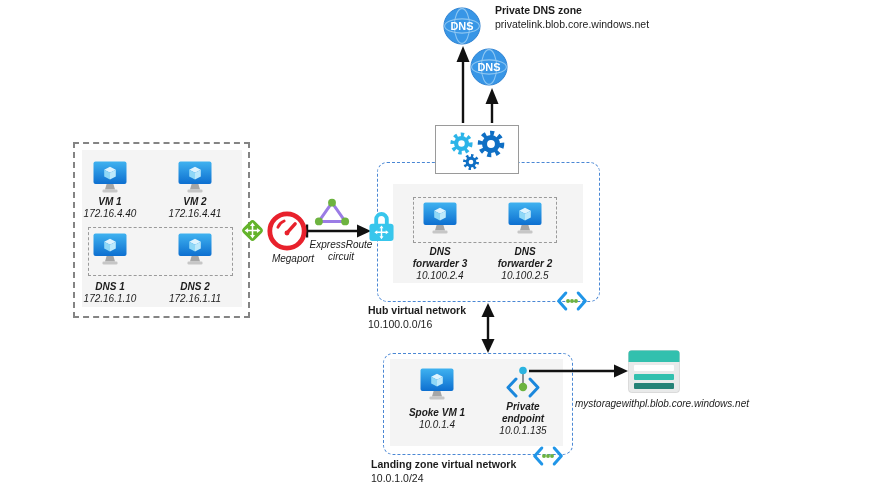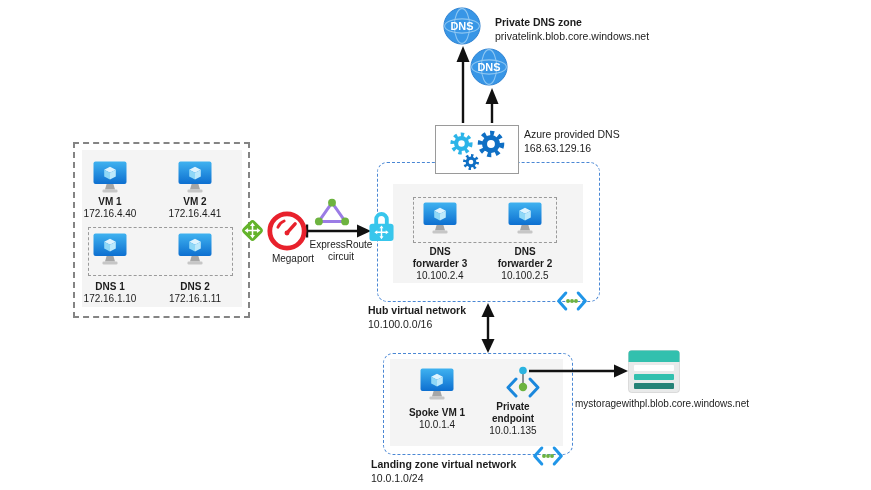--- a/index.html
+++ b/index.html
@@ -8,21 +8,21 @@
     font-family:"Liberation Sans", sans-serif; color:#1c1c1c; overflow:hidden;
   }
   .abs { position:absolute; box-sizing:border-box; }
   .region { z-index:1; }
   .region-gray { border:2px dashed #848484; }
   .region-blue { border:1.6px dashed #4a87d4; border-radius:10px; }
   .fill-gray { background:#f4f4f4; }
   .dashed-inner { border:1.6px dashed #9a9a9a; }
   .node { z-index:3; }
   #arrows { position:absolute; left:0; top:0; z-index:2; pointer-events:none; }
-  .lbl { font-size:10px; line-height:1.18; }
+  .lbl { font-size:10px; line-height:1.18;font-style:italic; }
   .lbl-c { text-align:center; }
   .b { font-weight:bold; }
   .title { font-size:10.5px; line-height:1.32; }
   .gears-box { background:#fff; border:1.5px solid #9a9a9a; }
   .globe-text { font-family:"Liberation Sans",sans-serif; font-size:11.5px; font-weight:bold; fill:#fff; text-anchor:middle; }
   svg { display:block; }
 </style>
 </head>
 <body>
 
@@ -140,44 +140,40 @@
     <g stroke="#111" stroke-width="2.4">
       <line x1="529" y1="371" x2="617" y2="371"></line>
       <polygon points="628,371 614,364.5 614,377.5" fill="#111" stroke="none"></polygon>
     </g>
   </svg>
 
   <svg class="abs node" style="left:443px;top:7px" width="38" height="38" viewBox="0 0 40 40">
     <use href="#sym-globe"></use>
     <text x="20" y="24.5" class="globe-text">DNS</text>
   </svg>
-  <div class="abs node title" style="left:495px;top:16px">
+  <div class="abs node title" style="left:495px;top:4px">
     <div class="b">Private DNS zone</div>
     <div>privatelink.blob.core.windows.net</div>
   </div>
 
   <svg class="abs node" style="left:470px;top:48px" width="38" height="38" viewBox="0 0 40 40">
     <use href="#sym-globe"></use>
     <text x="20" y="24.5" class="globe-text">DNS</text>
   </svg>
 
   <div class="abs node gears-box" style="left:435px;top:125px;width:84px;height:49px"></div>
   <svg class="abs node" style="left:449px;top:131px;color:#2cb4e8" width="25" height="25" viewBox="0 0 26 26">
       <use href="#sym-gear"></use>
     </svg>
   <svg class="abs node" style="left:476px;top:129px;color:#0f6fc4" width="30" height="30" viewBox="0 0 26 26">
       <use href="#sym-gear"></use>
     </svg>
   <svg class="abs node" style="left:462px;top:153px;color:#0f6fc4" width="18" height="18" viewBox="0 0 26 26">
       <use href="#sym-gear"></use>
     </svg>
-  <div class="abs node title" style="left:524px;top:128px">
-    <div>Azure provided DNS</div>
-    <div>168.63.129.16</div>
-  </div>
 
   <svg class="abs node" style="left:93px;top:161px" width="34" height="33" viewBox="0 0 34 33">
       <use href="#sym-vm"></use>
     </svg>
   <div class="abs node lbl lbl-c" style="left:78px;top:196px;width:64px">
     <div class="b">VM 1</div>
     <div>172.16.4.40</div>
   </div>
   <svg class="abs node" style="left:178px;top:161px" width="34" height="33" viewBox="0 0 34 33">
       <use href="#sym-vm"></use>
@@ -242,21 +238,21 @@
   <svg class="abs node" style="left:420px;top:368px" width="34" height="33" viewBox="0 0 34 33">
       <use href="#sym-vm"></use>
     </svg>
   <div class="abs node lbl lbl-c" style="left:405px;top:407px;width:64px">
     <div class="b">Spoke VM 1</div>
     <div>10.0.1.4</div>
   </div>
   <svg class="abs node" style="left:505px;top:366px" width="36" height="34" viewBox="0 0 36 34">
       <use href="#sym-pe"></use>
     </svg>
-  <div class="abs node lbl lbl-c" style="left:485px;top:401px;width:56px">
+  <div class="abs node lbl lbl-c" style="left:495px;top:401px;width:56px">
     <div class="b">Private endpoint</div>
     <div>10.0.1.135</div>
   </div>
   <svg class="abs node" style="left:532px;top:445px" width="32" height="22" viewBox="0 0 36 24">
       <use href="#sym-vnet"></use>
     </svg>
   <div class="abs node title" style="left:371px;top:458px">
     <div class="b">Landing zone virtual network</div>
     <div>10.0.1.0/24</div>
   </div>

